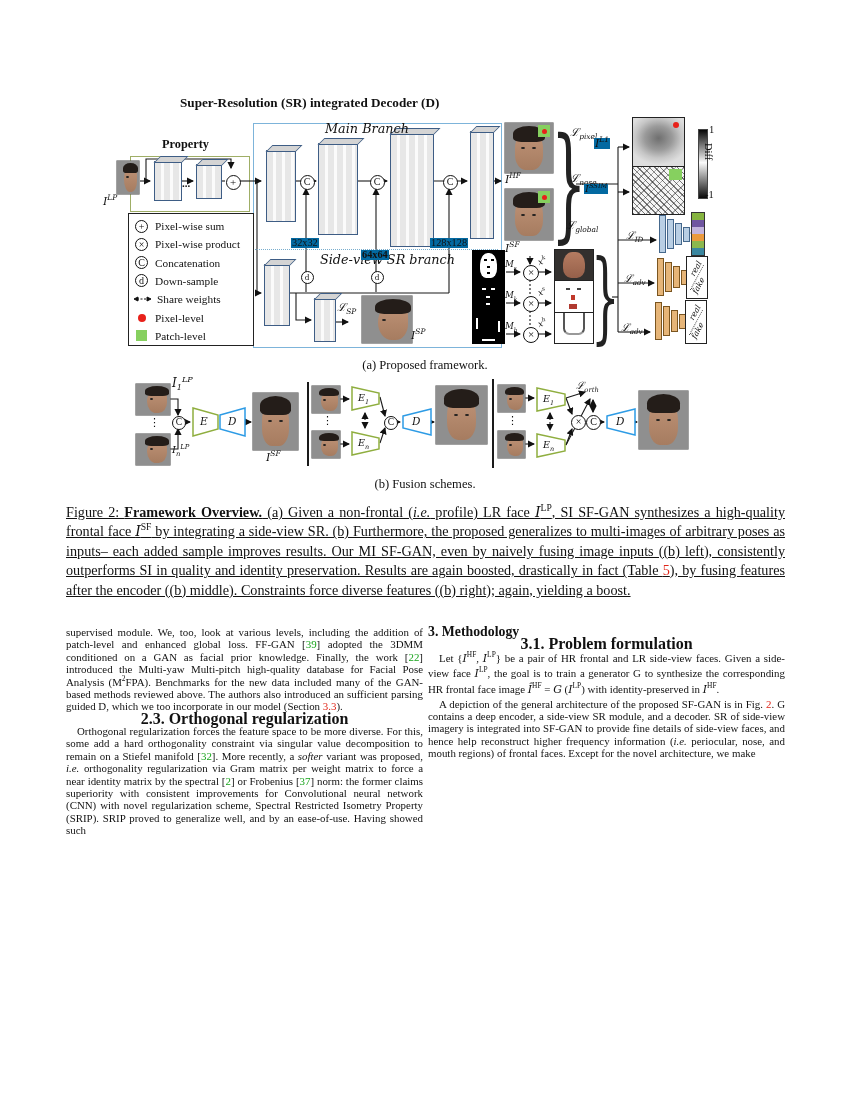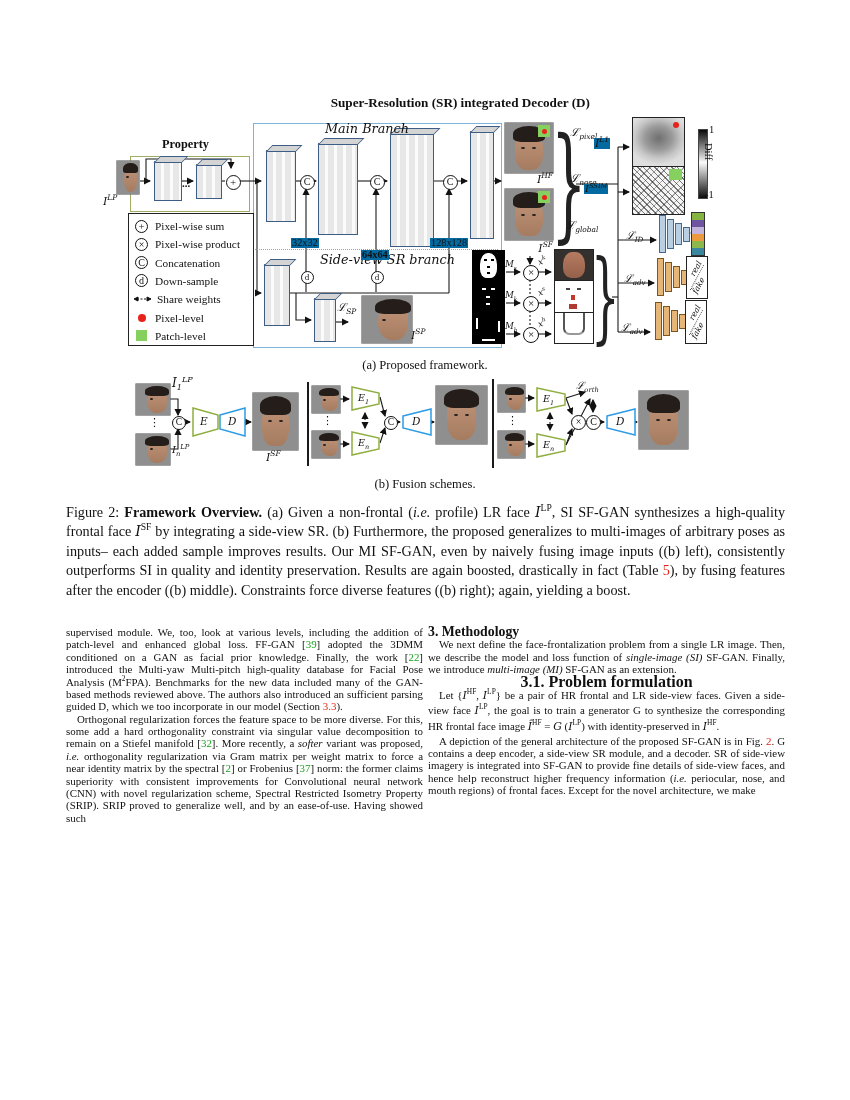--- a/index.html
+++ b/index.html
@@ -17,21 +17,21 @@
   .box{position:absolute;z-index:0;background:transparent;}
   #enc-box{border:1.6px solid #9fae66;}
   #dec-box{border:1.6px solid #7db4da;}
   #leg-box{border:1.3px solid #222;background:#fff;z-index:2;}
   #dec-div{position:absolute;border-top:1.6px dotted #79aece;z-index:1;}
   .dl{position:absolute;font-family:"DejaVu Serif",serif;font-style:italic;font-size:11px;
       white-space:nowrap;z-index:4;line-height:1;}
   .dl sup,.dl sub{line-height:0;}
   .lbg{background:#0369a1;padding:0 1px;}
   .bl{position:absolute;font-family:"Liberation Serif",serif;font-weight:bold;white-space:nowrap;z-index:4;line-height:1;}
-  .ctr{text-align:right;}
+  .ctr{text-align:left;}
   
   .cb{position:absolute;border:1px solid #3e5d85;background:repeating-linear-gradient(90deg,#e7e7e7 0 6px,#fbfbfb 6px 9px);z-index:2;}
   .cb::before{content:"";position:absolute;top:-6px;left:2px;right:-4px;height:5px;background:#d4d4d4;
       border:1px solid #3e5d85;transform:skewX(-45deg);}
   
   .op{position:absolute;border:1.2px solid #111;border-radius:50%;background:#fff;z-index:3;
       font-family:"Liberation Serif",serif;text-align:center;}
   
   .face{position:absolute;background:#8f8f8f;overflow:hidden;box-shadow:0 0 0 .6px #666;z-index:2;}
   .face .hd{position:absolute;left:21%;right:21%;top:13%;height:80%;
@@ -99,21 +99,21 @@
   
   .brace{position:absolute;font-family:"DejaVu Serif",serif;color:#222;z-index:2;
       transform-origin:left center;line-height:1;}
   
   .trap{position:absolute;z-index:2;}
   
   .dots{position:absolute;font:bold 11px "Liberation Serif",serif;z-index:4;}
   .vd{position:absolute;font-family:"DejaVu Sans",sans-serif;font-size:11px;z-index:4;}
   
   .caption{position:absolute;left:66px;top:503px;width:719px;font-size:14.2px;line-height:19.4px;
-      text-align:justify;z-index:4;}
+      text-align:justify;z-index:4;text-decoration:underline;}
   .subcap{position:absolute;left:0;width:850px;text-align:center;font-size:12.6px;z-index:4;}
   .col{position:absolute;width:357px;font-size:10.9px;line-height:12.38px;text-align:justify;z-index:4;}
   .col p{margin:0;}
   .col p.ind{text-indent:11px;}
   .h-sub{font-weight:bold;font-size:16px;margin:11px 0 8px;text-align:center;}
   .h-sec{font-weight:bold;font-size:13.8px;margin:16px 0 11px;text-align:left;}
   .mt-big{margin-top:37px;}
   .mathline{line-height:14.6px;}
 </style>
 </head>
@@ -460,24 +460,24 @@
   <div class="face" style="left:639px;top:391px;width:49px;height:58px;">
       <span class="hd"></span>
     </div>
 
   <div class="subcap" style="top:477px;">(b) Fusion schemes.</div>
 
   <div class="caption">Figure 2: <span class="b">Framework Overview.</span> (a) Given a non-frontal (<span class="i">i.e.</span> profile) LR face <span class="m">I</span><sup>LP</sup>, SI SF-GAN synthesizes a high-quality frontal face <span class="m">I</span><sup>SF</sup> by integrating a side-view SR. (b) Furthermore, the proposed generalizes to multi-images of arbitrary poses as inputs– each added sample improves results. Our MI SF-GAN, even by naively fusing image inputs ((b) left), consistently outperforms SI in quality and identity preservation. Results are again boosted, drastically in fact (Table <span class="r">5</span>), by fusing features after the encoder ((b) middle). Constraints force diverse features ((b) right); again, yielding a boost.</div>
 
   <div class="col" style="left:66px;top:626px;">
     <p>supervised module. We, too, look at various levels, including the addition of patch-level and enhanced global loss. FF-GAN [<span class="g">39</span>] adopted the 3DMM conditioned on a GAN as facial prior knowledge. Finally, the work [<span class="g">22</span>] introduced the Multi-yaw Multi-pitch high-quality database for Facial Pose Analysis (M<sup>2</sup>FPA). Benchmarks for the new data included many of the GAN-based methods reviewed above. The authors also introduced an sufficient parsing guided D, which we too incorporate in our model (Section <span class="r">3.3</span>).</p>
+    <p class="h-sub">2.3. Orthogonal regularization</p>
     <p class="ind">Orthogonal regularization forces the feature space to be more diverse. For this, some add a hard orthogonality constraint via singular value decomposition to remain on a Stiefel manifold [<span class="g">32</span>]. More recently, a <span class="i">softer</span> variant was proposed, <span class="i">i.e.</span> orthogonality regularization via Gram matrix per weight matrix to force a near identity matrix by the spectral [<span class="g">2</span>] or Frobenius [<span class="g">37</span>] norm: the former claims superiority with consistent improvements for Convolutional neural network (CNN) with novel regularization scheme, Spectral Restricted Isometry Property (SRIP). SRIP proved to generalize well, and by an ease-of-use. Having showed such</p>
   </div>
 
   <div class="col" style="left:428px;top:626px;">
     <p class="h-sec">3. Methodology</p>
-    <p class="ind">We next define the face-frontalization problem from a single LR image. Then, we describe the model and loss function of <span class="i">single-image (SI)</span> SF-GAN. Finally, we introduce <span class="i">multi-image (MI)</span> SF-GAN as an extension.</p>
     <p class="h-sub mt-big">3.1. Problem formulation</p>
     <p class="ind mathline">Let {<span class="m">I</span><sup>HF</sup>, <span class="m">I</span><sup>LP</sup>} be a pair of HR frontal and LR side-view faces. Given a side-view face <span class="m">I</span><sup>LP</sup>, the goal is to train a generator G to synthesize the corresponding HR frontal face image <span class="m">Î</span><sup>HF</sup> = <span class="m">G</span> (<span class="m">I</span><sup>LP</sup>) with identity-preserved in <span class="m">I</span><sup>HF</sup>.</p>
     <p class="ind">A depiction of the general architecture of the proposed SF-GAN is in Fig. <span class="r">2</span>. G contains a deep encoder, a side-view SR module, and a decoder. SR of side-view imagery is integrated into SF-GAN to provide fine details of side-view faces, and hence help reconstruct higher frequency information (<span class="i">i.e.</span> periocular, nose, and mouth regions) of frontal faces. Except for the novel architecture, we make</p>
   </div>
 
 </div>
 
 </body></html>

